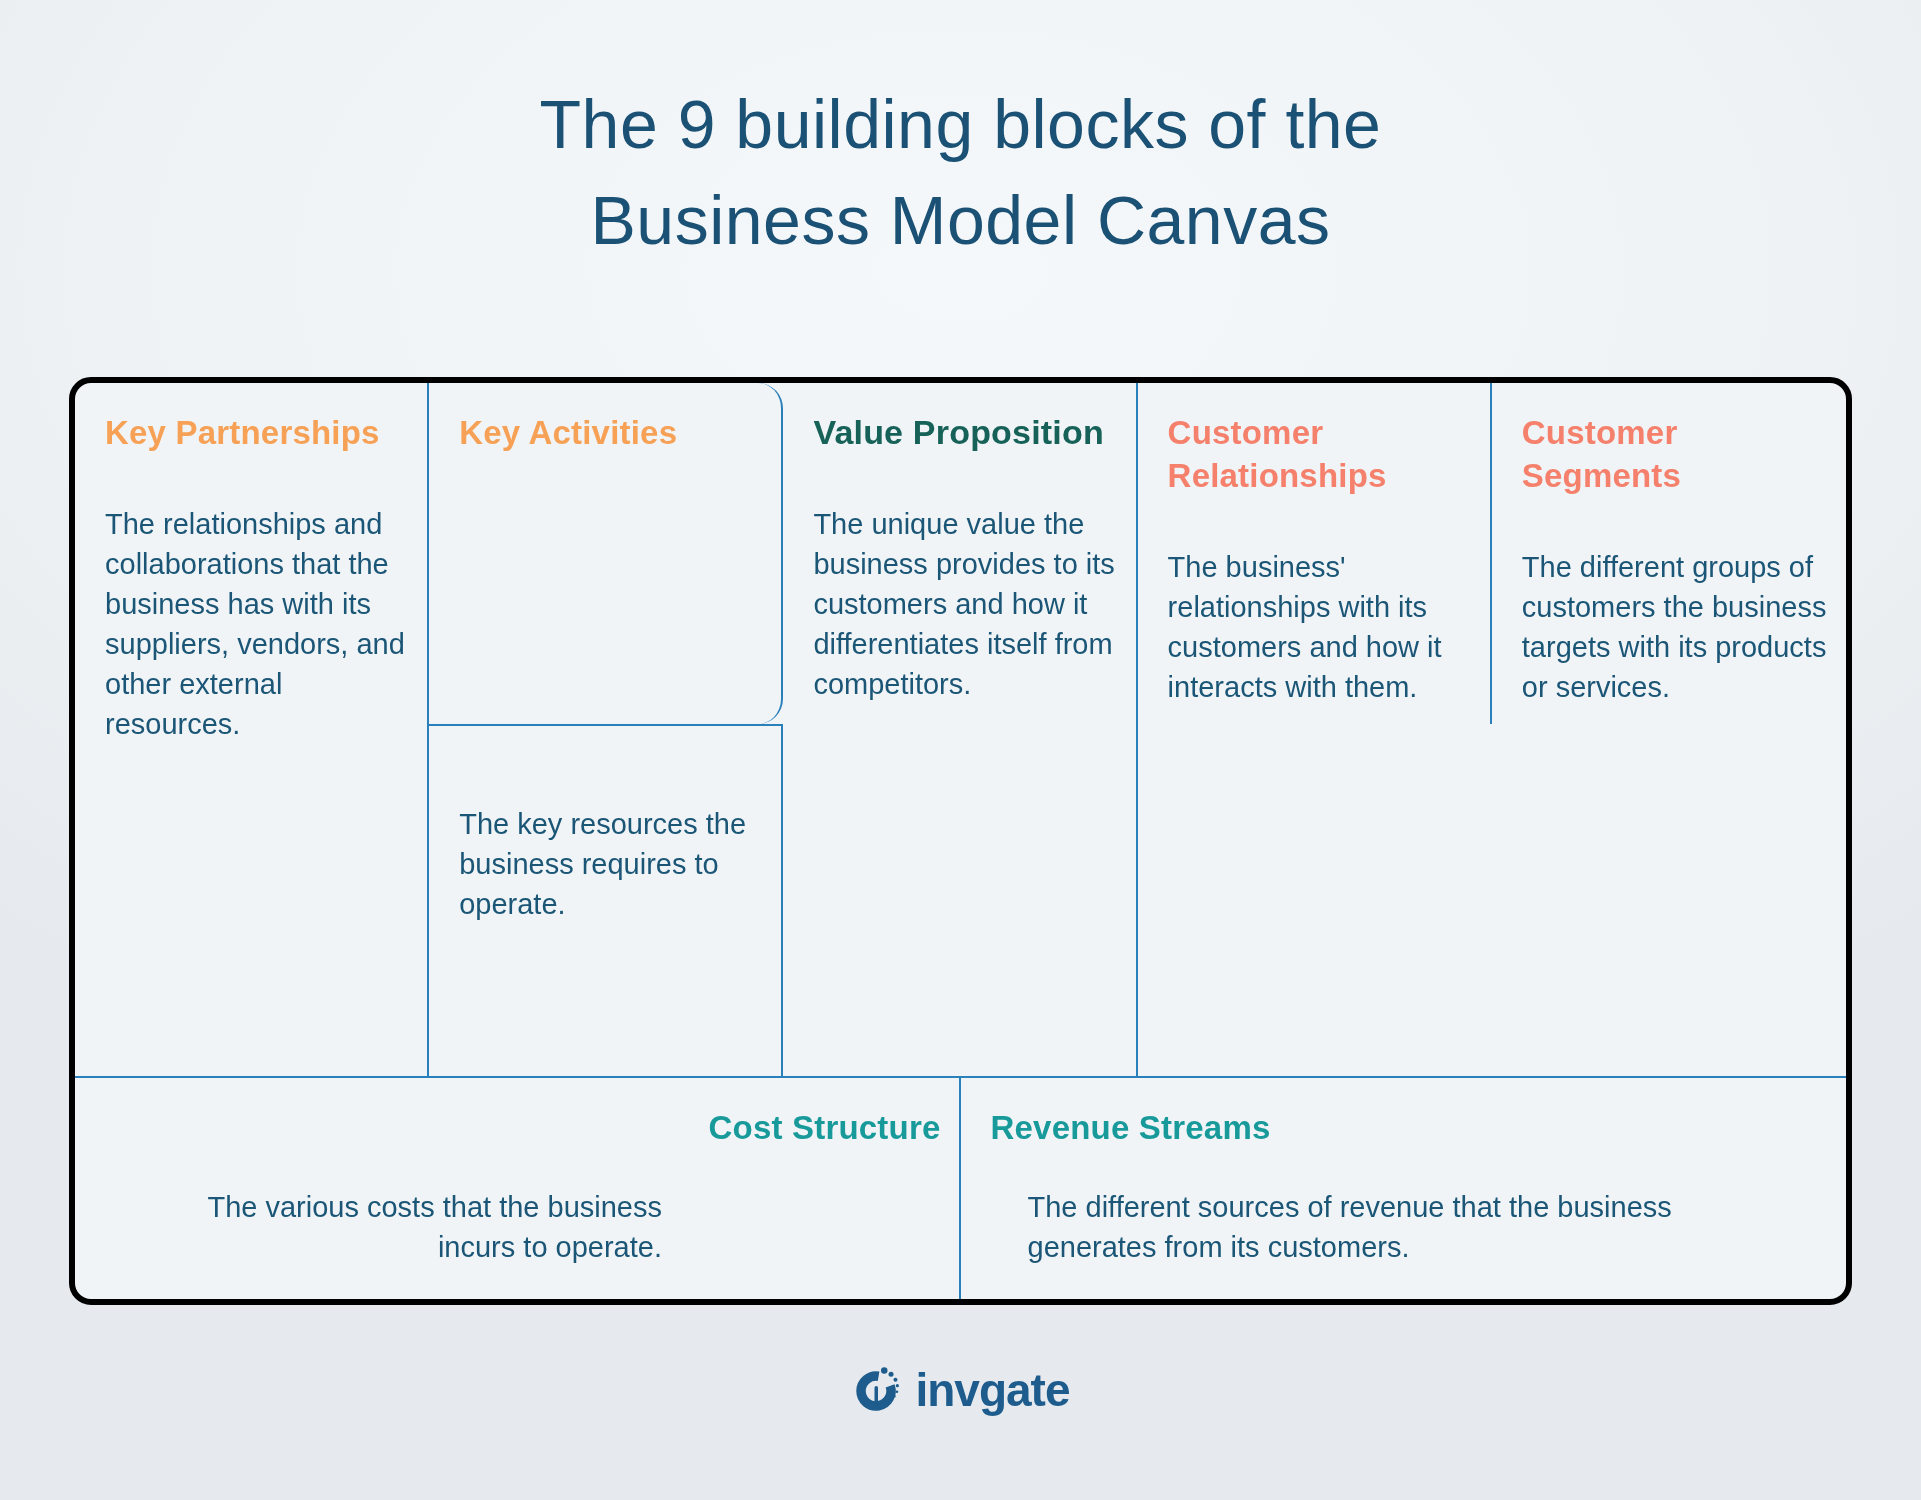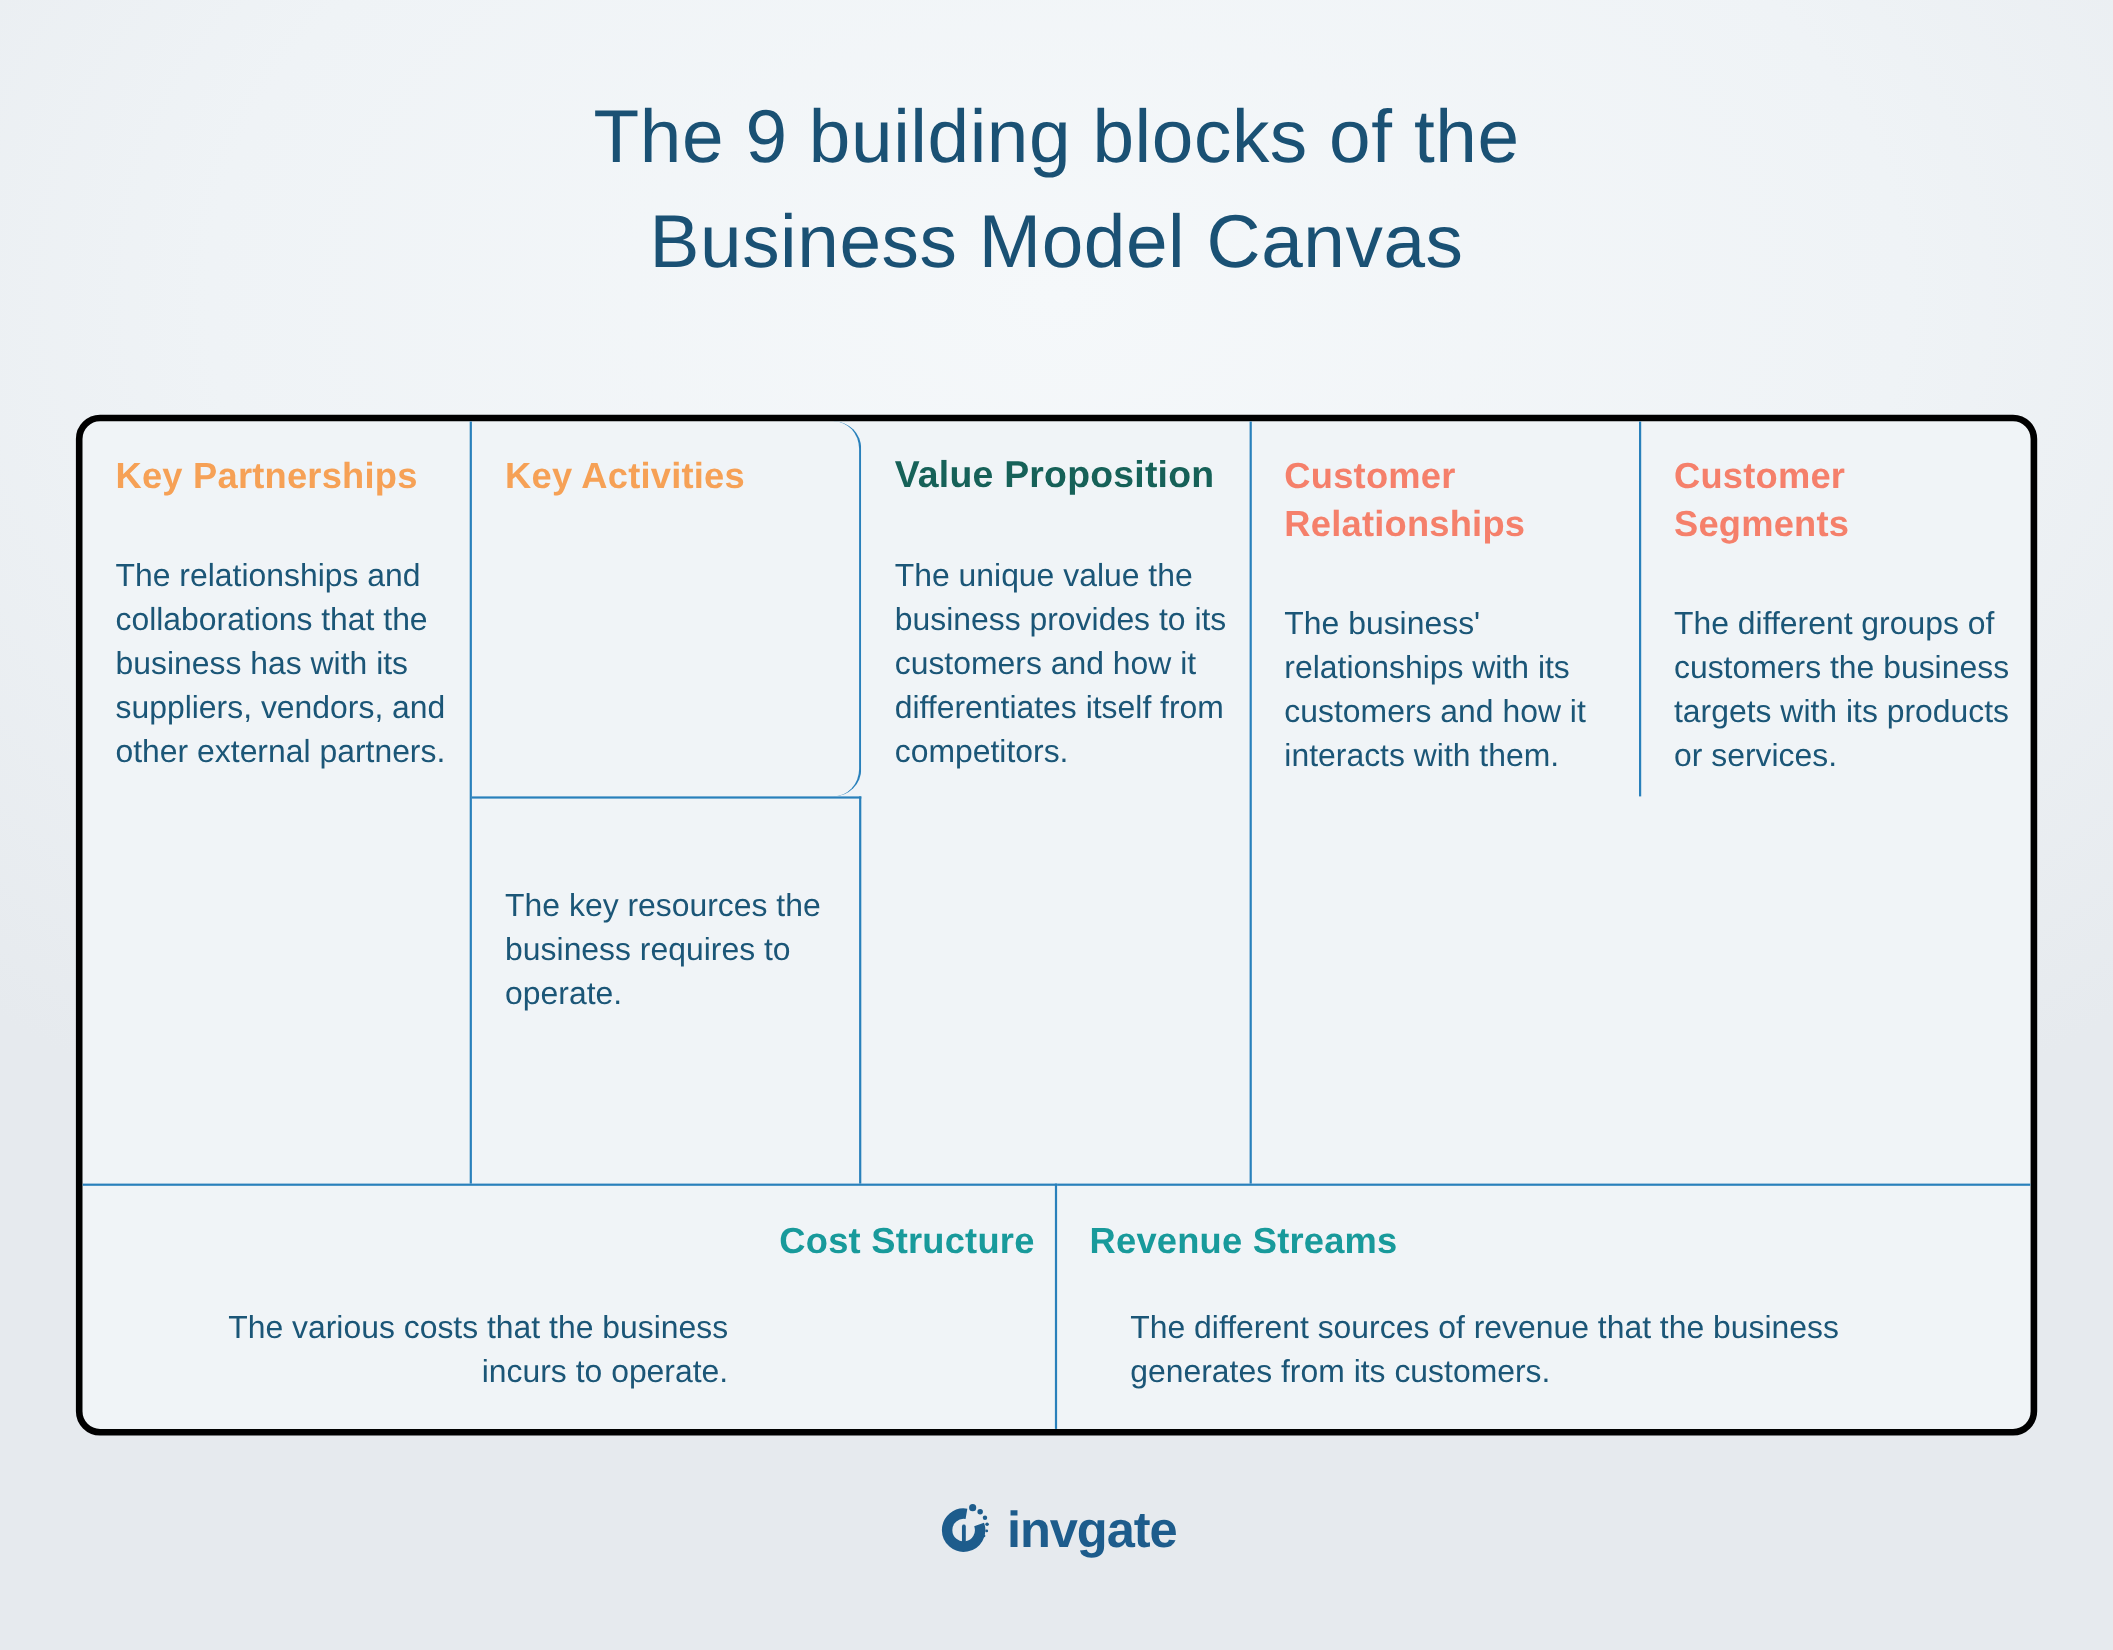--- a/index.html
+++ b/index.html
@@ -81,21 +81,21 @@
 
 <h1 class="page-title">
   <div>The 9 building blocks of the</div>
   <div>Business Model Canvas</div>
 </h1>
 
 <div class="bmc-canvas">
 
   <div class="cell c-kp">
     <h2 style="color: rgb(246, 161, 86);">Key Partnerships</h2>
-    <p>The relationships and collaborations that the business has with its suppliers, vendors, and other external partners.</p>
+    <p>The relationships and collaborations that the business has with its suppliers, vendors, and other external resources.</p>
   </div>
 
   <div class="cell c-ka">
     <h2 style="color: rgb(246, 161, 86);">Key Activities</h2>
   </div>
 
   <div class="cell c-kr">
     <p>The key resources the business requires to operate.</p>
   </div>
 

